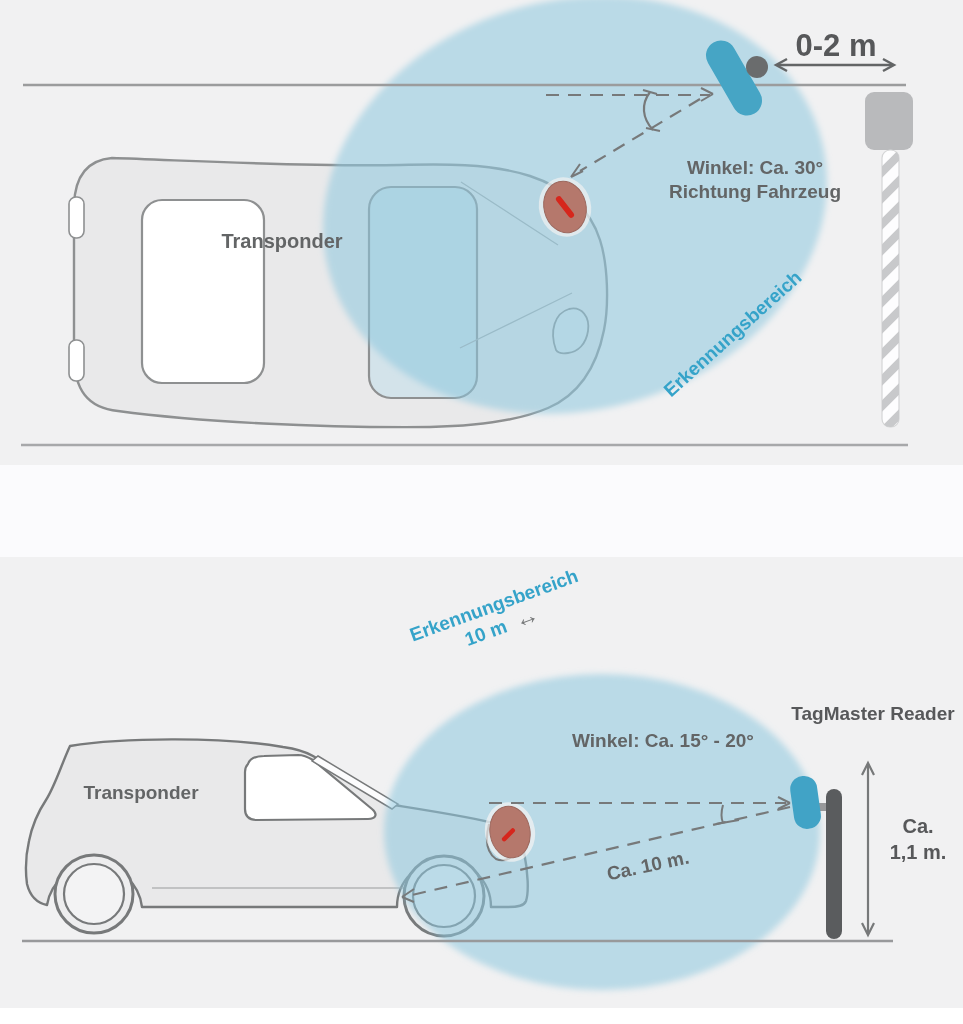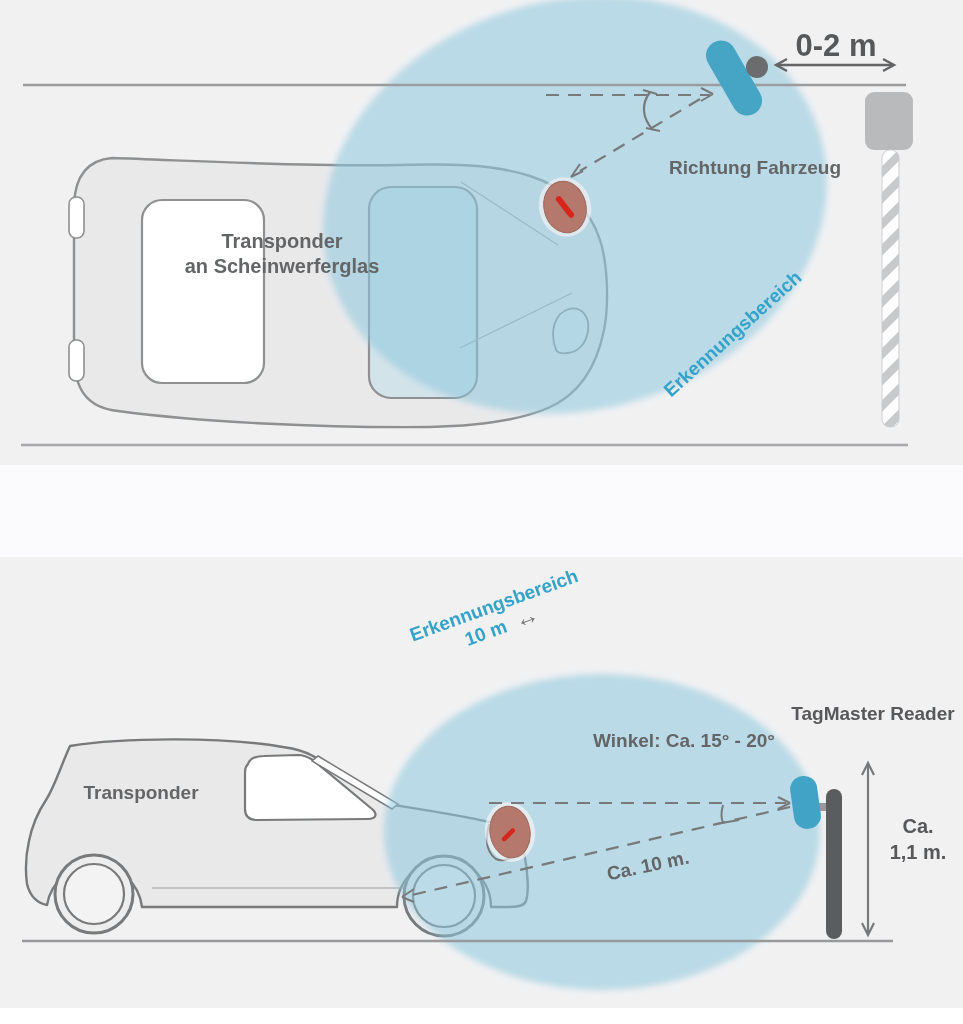--- a/index.html
+++ b/index.html
@@ -160,40 +160,40 @@
         <path d="M 862,923 L 868,935 L 874,923"></path>
       </g>
 
       <line x1="22" y1="941" x2="893" y2="941" stroke="#98999b" stroke-width="2.6"></line>
     </g>
   </svg>
 
   <div class="lbl big" style="left:771px;top:29px;width:130px;">0-2 m</div>
 
   <div class="lbl" style="left:650px;top:156px;width:210px;">
+    <div class="line">Winkel: Ca. 30°</div>
     <div class="line">Richtung Fahrzeug</div>
   </div>
 
   <div class="lbl fs20" style="left:172px;top:229px;width:220px;">
     <div class="line">Transponder</div>
-    <div class="line">an Scheinwerferglas</div>
   </div>
 
   <div class="lbl blue rot-top-detect" style="left:630px;top:322px;width:206px;">Erkennungsbereich</div>
 
   <div class="lbl rot-bot-detect" style="left:383px;top:594px;width:230px;line-height:22px;">
     <div class="line blue">Erkennungsbereich</div>
     <div class="line">
       <span class="blue">10 m</span><span class="arrow-glyph">↔</span>
     </div>
   </div>
 
   <div class="lbl dark" style="left:768px;top:702px;width:210px;">TagMaster Reader</div>
 
-  <div class="lbl" style="left:578px;top:729px;width:212px;">
+  <div class="lbl" style="left:557px;top:729px;width:212px;">
     <div class="line">Winkel: Ca. 15° - 20°</div>
   </div>
 
   <div class="lbl" style="left:36px;top:781px;width:210px;">
     <div class="line">Transponder</div>
   </div>
 
   <div class="lbl rot-ca10" style="left:588px;top:854px;width:120px;">Ca. 10 m.</div>
 
   <div class="lbl dark fs20" style="left:863px;top:813px;width:110px;line-height:26px;">

